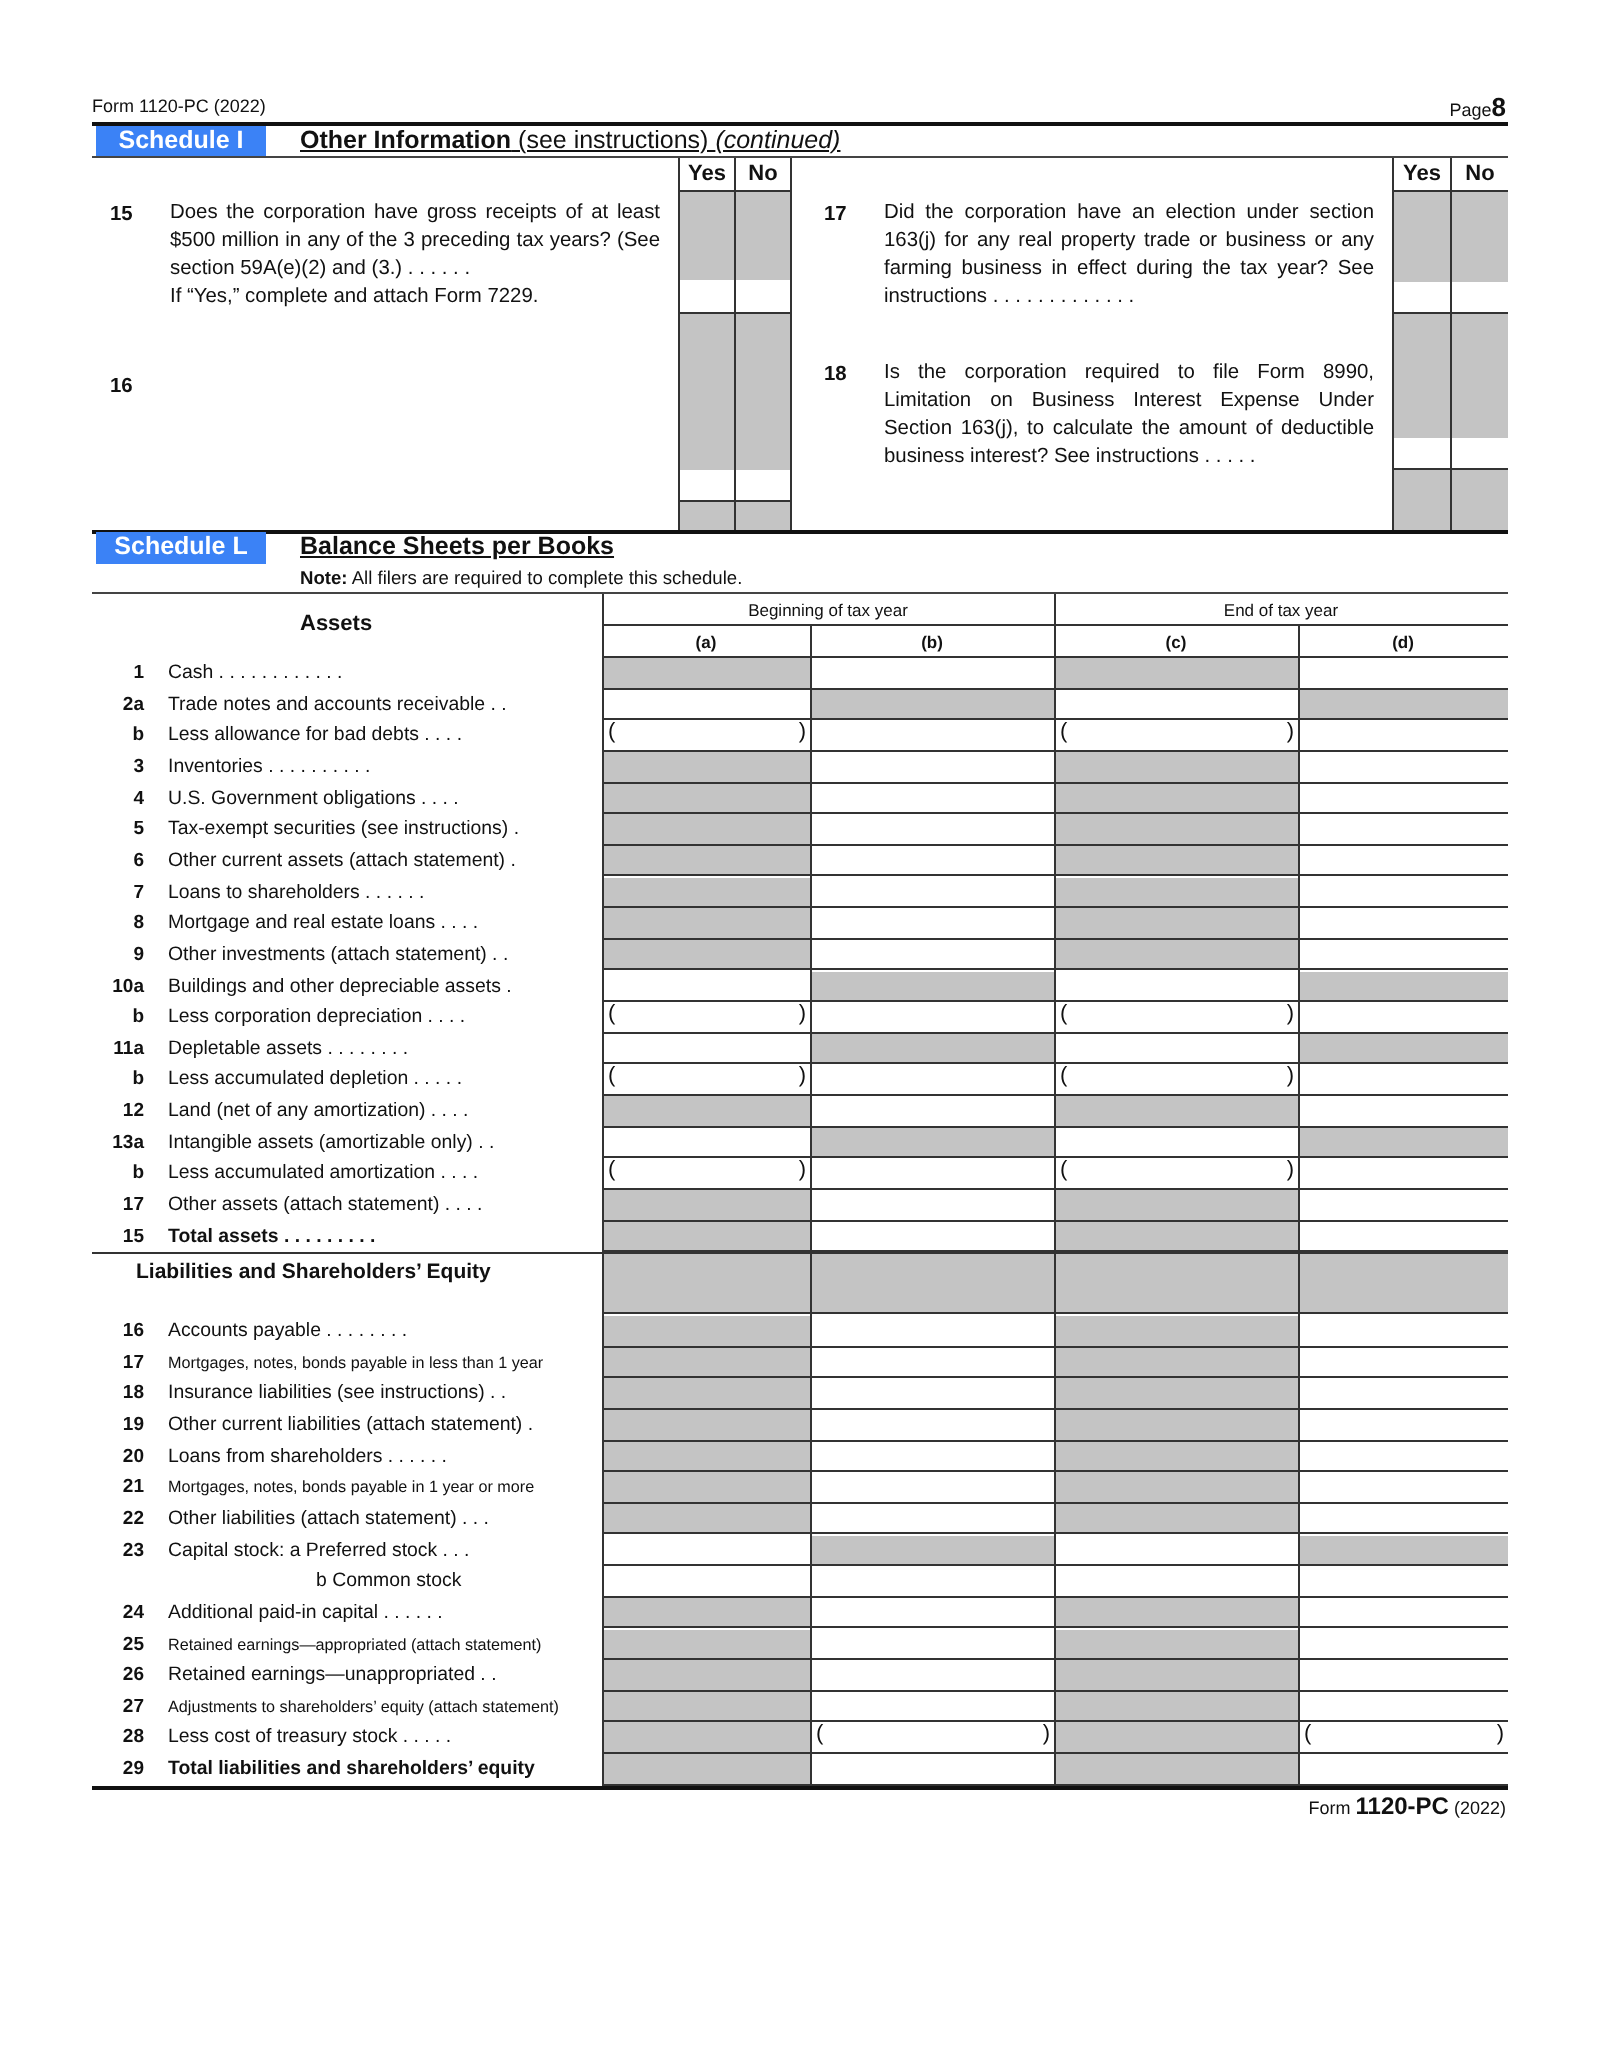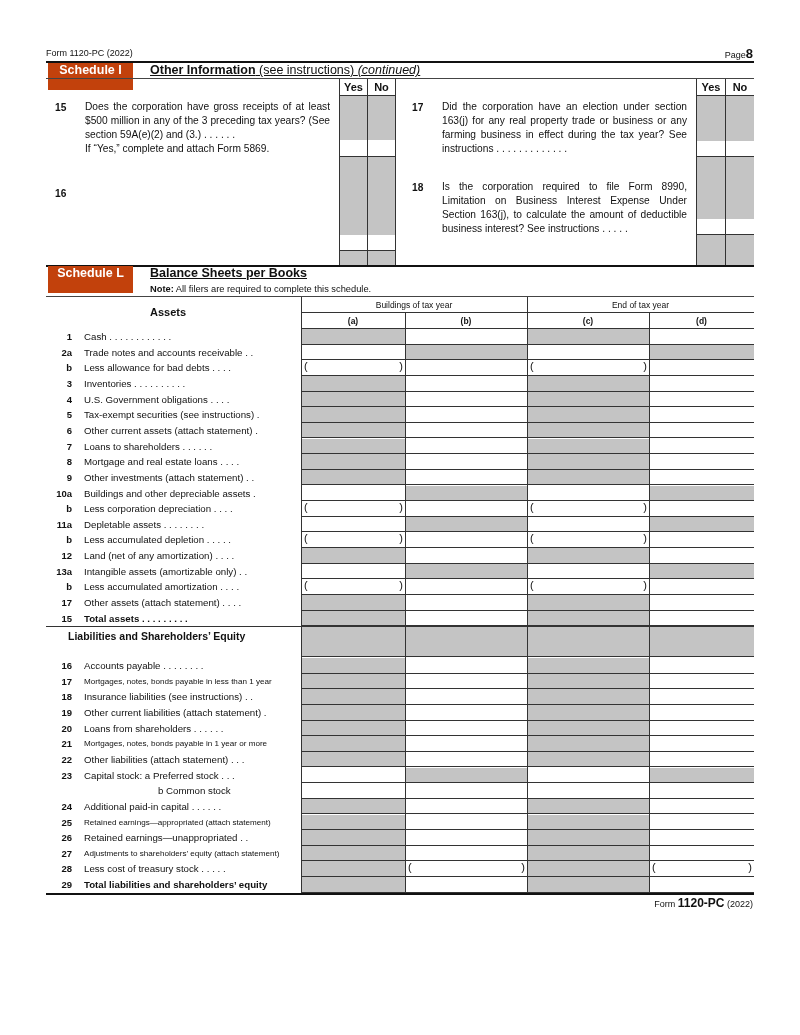--- a/index.html
+++ b/index.html
@@ -2,21 +2,21 @@
 <html><head>
 <meta charset="utf-8">
 <style>
   * { box-sizing: border-box; margin: 0; padding: 0; }
   body { width: 800px; height: 1035px; background: #fff; font-family: "Liberation Sans", sans-serif; color: #111; position: relative; overflow: hidden; }
   .abs { position: absolute; }
   .topline { left: 46px; top: 48px; font-size: 9px; }
   .pagenum { right: 47px; top: 46px; font-size: 9px; }
   .pagenum b { font-size: 13px; }
   .hrule { position: absolute; left: 46px; width: 708px; background: #111; }
-  .sched-tag { position: absolute; background: #c2410c; color: #fff; font-weight: bold; font-size: 12.5px; padding: 0 6px; height: 27px; line-height: 15px; }
+  .sched-tag { position: absolute; background: #3b82f6; color: #fff; font-weight: bold; font-size: 12.5px; padding: 0 6px; height: 16px; line-height: 15px; }
   .sched-title { position: absolute; font-size: 12.5px; text-decoration: underline; }
   .sched-title b { font-weight: bold; }
   .q { position: absolute; font-size: 10.2px; line-height: 14px; text-align: justify; }
   .qnum { position: absolute; font-size: 10.2px; font-weight: bold; }
   .yn { position: absolute; background: #c4c4c4; border-left: 1px solid #333; }
   .ynw { position: absolute; background: #fff; border-left: 1px solid #333; }
   .ynhead { position: absolute; font-size: 11px; font-weight: bold; text-align: center; border-left: 1px solid #333; background:#fff; }
   .vline { position: absolute; width: 1px; background: #333; }
   .hl { position: absolute; height: 1px; background: #333; }
   .note { position: absolute; font-size: 9.3px; }
@@ -72,21 +72,21 @@
 <div class="hl" style="left:696px;top:156px;width:58px;"></div>
 <div class="yn" style="left:696px;top:157px;width:29px;height:62px;"></div>
 <div class="yn" style="left:725px;top:157px;width:29px;height:62px;"></div>
 <div class="ynw" style="left:696px;top:219px;width:29px;height:15px;"></div>
 <div class="ynw" style="left:725px;top:219px;width:29px;height:15px;"></div>
 <div class="hl" style="left:696px;top:234px;width:58px;"></div>
 <div class="yn" style="left:696px;top:235px;width:29px;height:30px;"></div>
 <div class="yn" style="left:725px;top:235px;width:29px;height:30px;"></div>
 
 <div class="qnum" style="left:55px;top:102px;">15</div>
-<div class="q" style="left:85px;top:100px;width:245px;"><span>Does the corporation have gross receipts of at least $500 million in any of the 3 preceding tax years? (See section 59A(e)(2) and (3.)  .  .  .  .  .  .</span><br><span>If “Yes,” complete and attach Form 5869.</span></div>
+<div class="q" style="left:85px;top:100px;width:245px;"><span>Does the corporation have gross receipts of at least $500 million in any of the 3 preceding tax years? (See section 59A(e)(2) and (3.)  .  .  .  .  .  .</span><br><span>If “Yes,” complete and attach Form 7229.</span></div>
 
 <div class="qnum" style="left:55px;top:188px;">16</div>
 <div class="q" style="left:85px;top:185px;width:245px;"><br></div>
 
 <div class="qnum" style="left:412px;top:102px;">17</div>
 <div class="q" style="left:442px;top:100px;width:245px;">Did the corporation have an election under section 163(j) for any real property trade or business or any farming business in effect during the tax year? See instructions .  .  .  .  .  .  .  .  .  .  .  .  .</div>
 
 <div class="qnum" style="left:412px;top:182px;">18</div>
 <div class="q" style="left:442px;top:180px;width:245px;">Is the corporation required to file Form 8990, Limitation on Business Interest Expense Under Section 163(j), to calculate the amount of deductible business interest? See instructions .  .  .  .  .</div>
 
@@ -94,21 +94,21 @@
 <div class="sched-tag" style="left:48px;top:266px;width:85px;text-align:center;">Schedule L</div>
 <div class="sched-title" style="left:150px;top:266px;font-weight:bold;">Balance Sheets per Books</div>
 <div class="note" style="left:150px;top:284px;"><b>Note:</b><span> All filers are required to complete this schedule.</span></div>
 <div class="hrule" style="top:296px;height:1px;background:#444;"></div>
 
 <div class="abs" style="left:150px;top:306px;font-size:11px;font-weight:bold;">Assets</div>
 <div class="vline" style="left:301px;top:297px;height:597px;"></div>
 <div class="vline" style="left:527px;top:297px;height:597px;"></div>
 <div class="vline" style="left:405px;top:313px;height:581px;"></div>
 <div class="vline" style="left:649px;top:313px;height:581px;"></div>
-<div class="colhead" style="left:301px;top:300px;width:226px;">Buildings of tax year</div>
+<div class="colhead" style="left:301px;top:300px;width:226px;">Beginning of tax year</div>
 <div class="colhead" style="left:527px;top:300px;width:227px;">End of tax year</div>
 <div class="hl" style="left:301px;top:312px;width:453px;"></div>
 <div class="colsub" style="left:301px;top:316px;width:104px;">(a)</div>
 <div class="colsub" style="left:405px;top:316px;width:122px;">(b)</div>
 <div class="colsub" style="left:527px;top:316px;width:122px;">(c)</div>
 <div class="colsub" style="left:649px;top:316px;width:105px;">(d)</div>
 <div class="hl" style="left:301px;top:328px;width:453px;"></div>
 
 <div id="asset-rows">
     <div class="row" style="top: 329px;">

